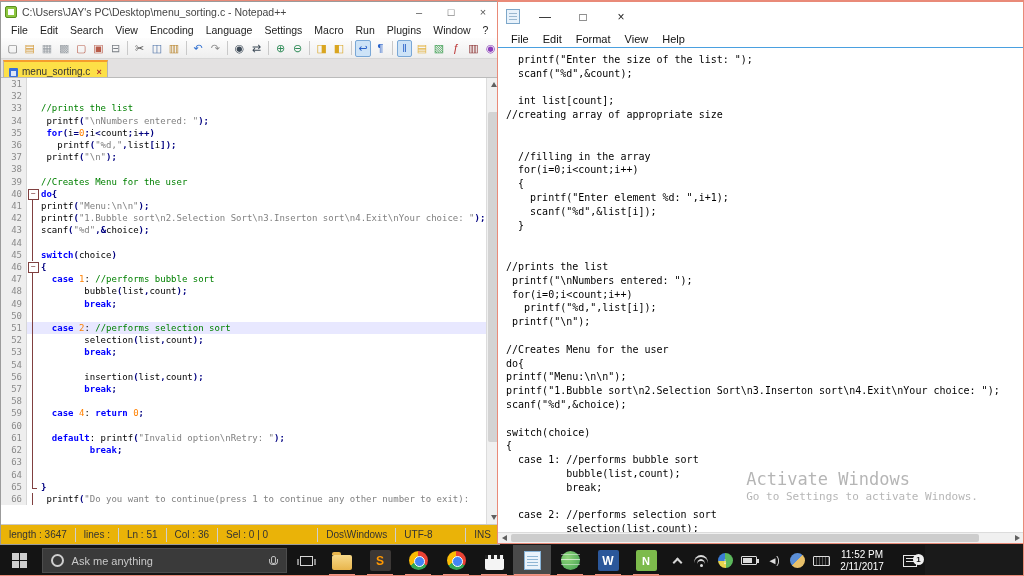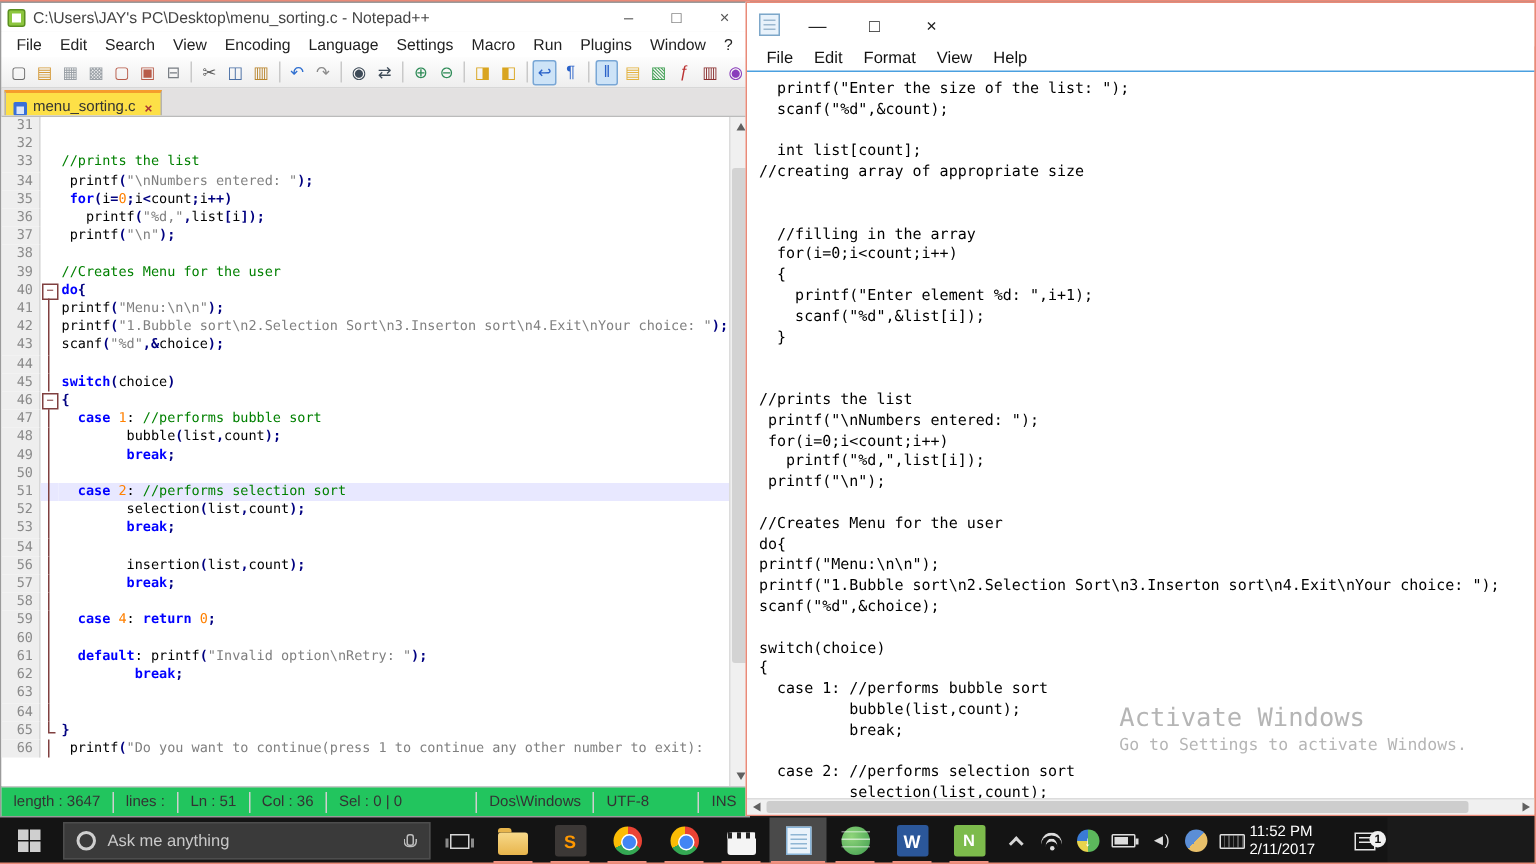--- a/index.html
+++ b/index.html
@@ -44,21 +44,21 @@
   .fm.end::after{content:'';position:absolute;left:5px;top:7px;width:5px;border-top:1px solid #804040;}
   .fm.open::before{content:'−';position:absolute;left:1px;top:1px;width:9px;height:9px;line-height:8px;text-align:center;font-size:8px;color:#804040;border:1px solid #804040;background:#fff;}
   .fm.open::after{content:'';position:absolute;left:5px;top:11px;bottom:0;border-left:1px solid #804040;}
   .k{color:#0000ff;font-weight:bold}.c{color:#008000}.s{color:#808080}.n{color:#ff8000}.o{color:#000080;font-weight:bold}
   .vscroll{flex:0 0 13px;background:#f0f0f0;border-left:1px solid #dcdcdc;position:relative;}
   .varr{position:absolute;left:0;width:13px;height:13px;display:flex;align-items:center;justify-content:center;}
   .varr.up{top:0}.varr.dn{bottom:0}
   .tri-up{width:0;height:0;border-left:3.5px solid transparent;border-right:3.5px solid transparent;border-bottom:5px solid #606060;}
   .tri-dn{width:0;height:0;border-left:3.5px solid transparent;border-right:3.5px solid transparent;border-top:5px solid #606060;}
   .vthumb{position:absolute;left:1px;width:11px;top:34px;height:330px;background:#d3d3d3;border-radius:2px;}
-  .npp-status{flex:0 0 20px;background:#22c55e;border-top:1px solid #c9c9c9;display:flex;align-items:center;font-size:10px;color:#333;}
+  .npp-status{flex:0 0 20px;background:#eab308;border-top:1px solid #c9c9c9;display:flex;align-items:center;font-size:10px;color:#333;}
   .st{padding:0 8px;border-right:1px solid #cfcfcf;height:14px;display:flex;align-items:center;white-space:nowrap;}
   .st.grow{flex:1;border-right:1px solid #cfcfcf;}
   .st.right{min-width:70px;}
 
   
   .np{position:absolute;left:497px;top:1px;width:527px;height:543px;background:#fff;
       border:1px solid #e98a78;display:flex;flex-direction:column;z-index:10;}
   .np-title{height:29px;display:flex;align-items:center;background:#fff;padding-left:8px;flex:0 0 auto;}
   .np-title .npicon{width:14px;height:15px;background:#e8f2fb;border:1px solid #7da7c9;margin-right:6px;position:relative;}
   .np-title .npicon::after{content:'';position:absolute;left:2px;top:3px;width:8px;height:1px;background:#9bb8d0;box-shadow:0 3px 0 #9bb8d0,0 6px 0 #9bb8d0;}
@@ -120,21 +120,21 @@
   .wifi::before{content:'';position:absolute;left:1px;top:0;width:14px;height:14px;border-top:2px solid #ddd;border-radius:50%;}
   .wifi::after{content:'';position:absolute;left:4px;top:4px;width:8px;height:9px;border-top:2px solid #ddd;border-radius:50%;}
   .wifi .dot{position:absolute;left:7px;top:9px;width:3px;height:3px;background:#ddd;border-radius:50%;}
   .ic-idm{width:15px;height:15px;border-radius:50%;background:conic-gradient(#5cb85c 0 180deg,#e8d44d 180deg 270deg,#3a7bd5 270deg 360deg);display:flex;align-items:center;justify-content:center;color:#fff;font-size:9px;font-weight:bold;}
   .batt{width:16px;height:9px;border:1px solid #ddd;position:relative;border-radius:1px;}
   .batt::before{content:'';position:absolute;right:-3px;top:2px;width:2px;height:4px;background:#ddd;}
   .batt::after{content:'';position:absolute;left:1px;top:1px;bottom:1px;width:9px;background:#ddd;}
   .spk{color:#ddd;font-size:10px;letter-spacing:-1px;}
   .ball{width:15px;height:15px;border-radius:50%;background:linear-gradient(135deg,#5b8ed6 0 50%,#e8c06a 50% 100%);}
   .kbd{width:17px;height:10px;border:1px solid #ddd;border-radius:1px;background:repeating-linear-gradient(90deg,transparent 0 2px,#555 2px 3px);}
-  .clock{width:62px;text-align:left;color:#fff;font-size:10px;line-height:12px;padding-right:4px;}
+  .clock{width:62px;text-align:center;color:#fff;font-size:10px;line-height:12px;padding-right:4px;}
   .action{width:30px;display:flex;align-items:center;justify-content:center;position:relative;}
   .acbox{width:14px;height:12px;border:1px solid #e6e6e6;position:relative;}
   .acbox::after{content:'';position:absolute;left:2px;top:2px;width:8px;height:1px;background:#e6e6e6;box-shadow:0 3px 0 #e6e6e6;}
   .badge{position:absolute;right:1px;bottom:2px;width:11px;height:11px;border-radius:50%;background:#f0f0f0;color:#111;font-size:8px;display:flex;align-items:center;justify-content:center;font-weight:bold;}
 </style>
 </head>
 <body>
 
 <div class="screen">
   <div class="edge top"></div>

